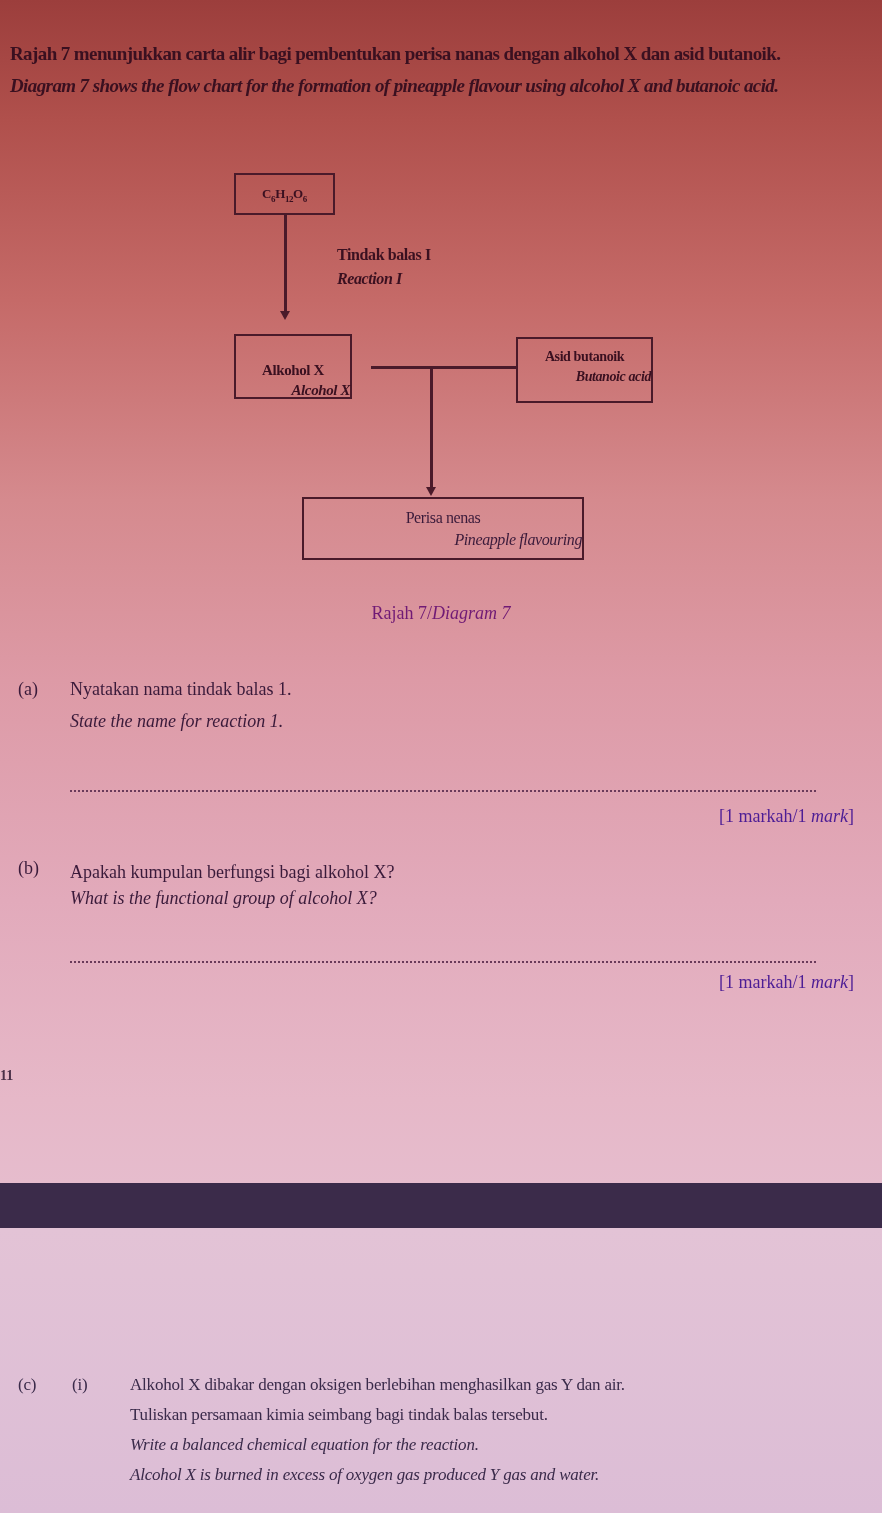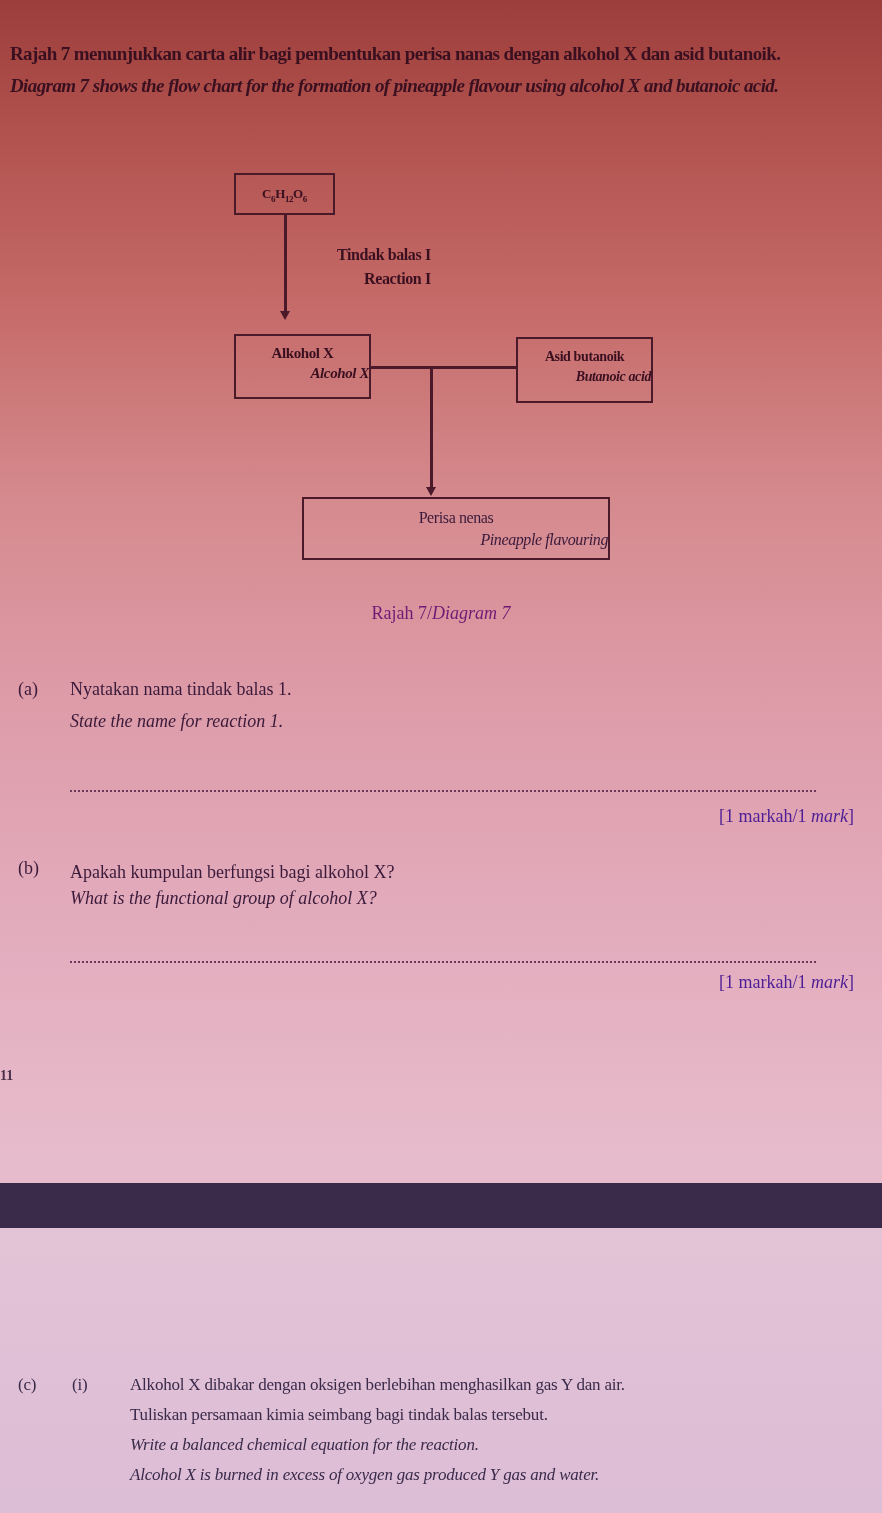--- a/index.html
+++ b/index.html
@@ -73,21 +73,21 @@
     }
 
     .rxn-label {
       left: 337px; top: 243px;
       font-size: 16px;
       font-weight: bold;
       line-height: 24px;
       color: #3a1020;
       letter-spacing: -0.4px;
     }
-    .rxn-label .en { display: block; text-align: right; }
+    .rxn-label .en { font-style: italic; display: block; }
 
     .caption {
       left: 0; width: 882px; top: 603px;
       text-align: center;
       font-size: 18px;
       color: #701a75;
     }
     .caption .en { font-style: italic; }
 
     .q-label {
@@ -140,36 +140,36 @@
   </div>
 
   <div class="line" style="left:284px; top:215px; width:2.5px; height:96px;"></div>
   <div class="arrowhead" style="left:280px; top:311px;"></div>
 
   <div class="abs rxn-label">
     <span>Tindak balas I</span>
     <span class="en">Reaction I</span>
   </div>
 
-  <div class="box" style="left:234px; top:334px; width:137px; height:65px; padding-top:7px; line-height:20px;">
+  <div class="box" style="left:234px; top:334px; width:118px; height:65px; padding-top:24px; line-height:20px;">
     <span class="ms">Alkohol X</span>
     <span class="en">Alcohol X</span>
   </div>
 
   <div class="box" style="left:516px; top:337px; width:137px; height:66px; padding-top:8px; line-height:20px; font-size:14px;">
     <span class="ms">Asid butanoik</span>
     <span class="en">Butanoic acid</span>
   </div>
 
   <div class="line" style="left:371px; top:366px; width:145px; height:2.5px;"></div>
 
   <div class="line" style="left:430px; top:368px; width:2.5px; height:119px;"></div>
   <div class="arrowhead" style="left:426px; top:487px;"></div>
 
-  <div class="box" style="left:302px; top:497px; width:308px; height:63px; padding-top:8px; line-height:22px; font-size:16px; font-weight:normal; color:#3a1a3a;">
+  <div class="box" style="left:302px; top:497px; width:282px; height:63px; padding-top:8px; line-height:22px; font-size:16px; font-weight:normal; color:#3a1a3a;">
     <span class="ms">Perisa nenas</span>
     <span class="en">Pineapple flavouring</span>
   </div>
 
   <div class="abs caption">
     <span>Rajah 7/</span><span class="en">Diagram 7</span>
   </div>
 </div>
 
 <div>

